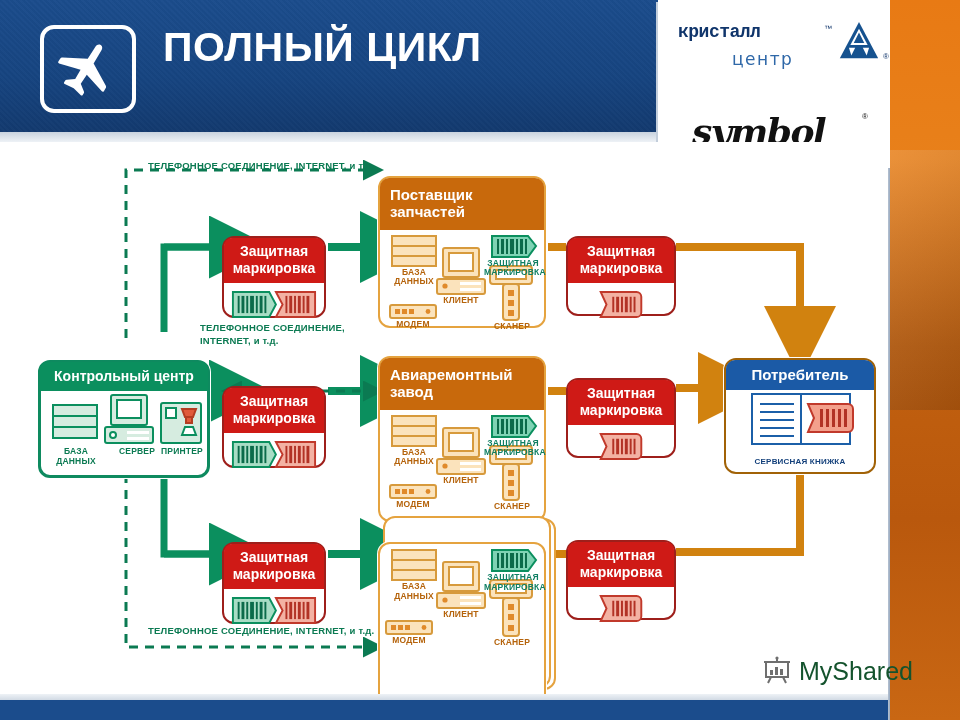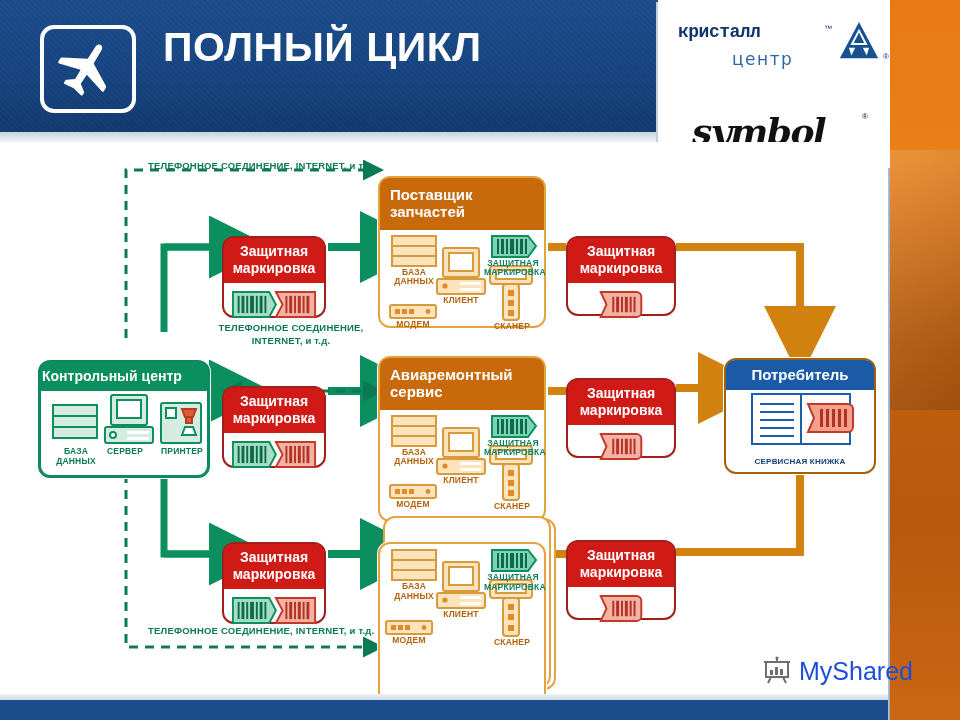--- a/index.html
+++ b/index.html
@@ -103,21 +103,21 @@
   
   .node{ position:absolute; border-radius:12px; background:#ffffff;margin-top:28px; }
 
   
   .ctrl{
     left:38px; top:190px; width:172px; height:118px;
     border:3px solid #0e8a5f; box-shadow:0 0 0 1px #ffffff;
   }
   .ctrl .hdr{
     background:#0b8f5e; color:#fff; font-weight:bold; font-size:14px;
-    text-align:left; padding:6px 2px 7px; border-radius:8px 8px 0 0;
+    text-align:center; padding:6px 2px 7px; border-radius:8px 8px 0 0;
     margin:-1px -1px 0 -1px;
   }
   .ctrl .body{ position:relative; height:84px; }
 
   
   .org{ border:2px solid #e5a33f; box-shadow:0 0 0 1px #ffffff; }
   .org .hdr{
     background:#c8690c; color:#ffffff; font-weight:bold; font-size:15px;
     padding:8px 10px 9px; border-radius:9px 9px 0 0; line-height:1.15;
   }
@@ -170,28 +170,28 @@
   }
   .lbl-o{ color:#b5630b; }
   .lbl-g{ color:#0b7a52; }
   .lbl-t{ color:#0f7f63; }
 
   
   .dcap{
     position:absolute; color:#0b7a52; font-weight:bold; font-size:9.5px;
     letter-spacing:0.2px; line-height:1.35;
   }
-  .dcap.right{ text-align:center; }
+  .dcap.right{ text-align:left; }
 
   
   .watermark{
     position:absolute; left:762px; top:656px; display:flex; align-items:center; gap:7px;
   }
   .watermark .wtext{
-    font-size:25px; color:#1d4ed8; font-family:"Liberation Sans", sans-serif;
+    font-size:25px; color:#14532d; font-family:"Liberation Sans", sans-serif;
   }
   .footer-strip{
     position:absolute; left:0; top:700px; width:888px; height:20px;
     background:#1b4c8c;
   }
   .footer-sheen{
     position:absolute; left:0; top:694px; width:888px; height:8px;
     background:linear-gradient(180deg,#eef2f6,#c8d2de);
   }
 </style>
@@ -338,21 +338,21 @@
             <rect x="125" y="17" width="10" height="10" fill="#ffffff"></rect>
             <path d="M141 18 h14 l-3 8 h-8 z" fill="#e05a3a" stroke="#b43d22"></path>
             <rect x="145" y="26" width="6" height="6" fill="#e05a3a" stroke="#b43d22"></rect>
             <path d="M141 44 h14 l-3 -8 h-8 z" fill="#ffffff" stroke="#0b8f5e"></path>
           </g>
         </svg>
         <div class="lbl lbl-g" style="left:6px; top:56px; width:58px;">
           <div style="white-space:pre-line;">БАЗА
 ДАННЫХ</div>
         </div>
-        <div class="lbl lbl-g" style="left:58px; top:56px; width:52px;">СЕРВЕР</div>
+        <div class="lbl lbl-g" style="left:70px; top:56px; width:52px;">СЕРВЕР</div>
         <div class="lbl lbl-g" style="left:114px; top:56px; width:54px;">ПРИНТЕР</div>
       </div>
     </div>
 
     <div class="node mark mark-a1">
       <div class="hdr">
         <div>Защитная</div>
         <div>маркировка</div>
       </div>
       <div class="body">
@@ -549,21 +549,21 @@
 ДАННЫХ</div>
         <div class="lbl lbl-o" style="left:53px; top:66px; width:56px;">КЛИЕНТ</div>
         <div class="lbl lbl-t" style="left:104px; top:29px; width:58px; white-space:pre-line;">ЗАЩИТНАЯ
 МАРКИРОВКА</div>
         <div class="lbl lbl-o" style="left:6px; top:90px; width:54px;">МОДЕМ</div>
         <div class="lbl lbl-o" style="left:104px; top:92px; width:56px;">СКАНЕР</div>
       </div>
     </div>
 
     <div class="node org org-factory">
-      <div class="hdr">Авиаремонтный сервис</div>
+      <div class="hdr">Авиаремонтный завод</div>
       <div class="body" style="height:108px;">
         <svg viewBox="0 0 164 108" style="position:absolute;left:0;top:0;width:164px;height:108px;">
           <g fill="#fbe3bc" stroke="#d79a3c" stroke-width="2">
             <rect x="12" y="6" width="44" height="10"></rect>
               <rect x="12" y="16" width="44" height="10"></rect>
               <rect x="12" y="26" width="44" height="10"></rect>
           </g>
           <g fill="#fbe3bc" stroke="#d79a3c" stroke-width="2">
             <rect x="63" y="18" width="36" height="29" rx="2"></rect>
             <rect x="69" y="23" width="24" height="18" fill="#ffffff"></rect>

